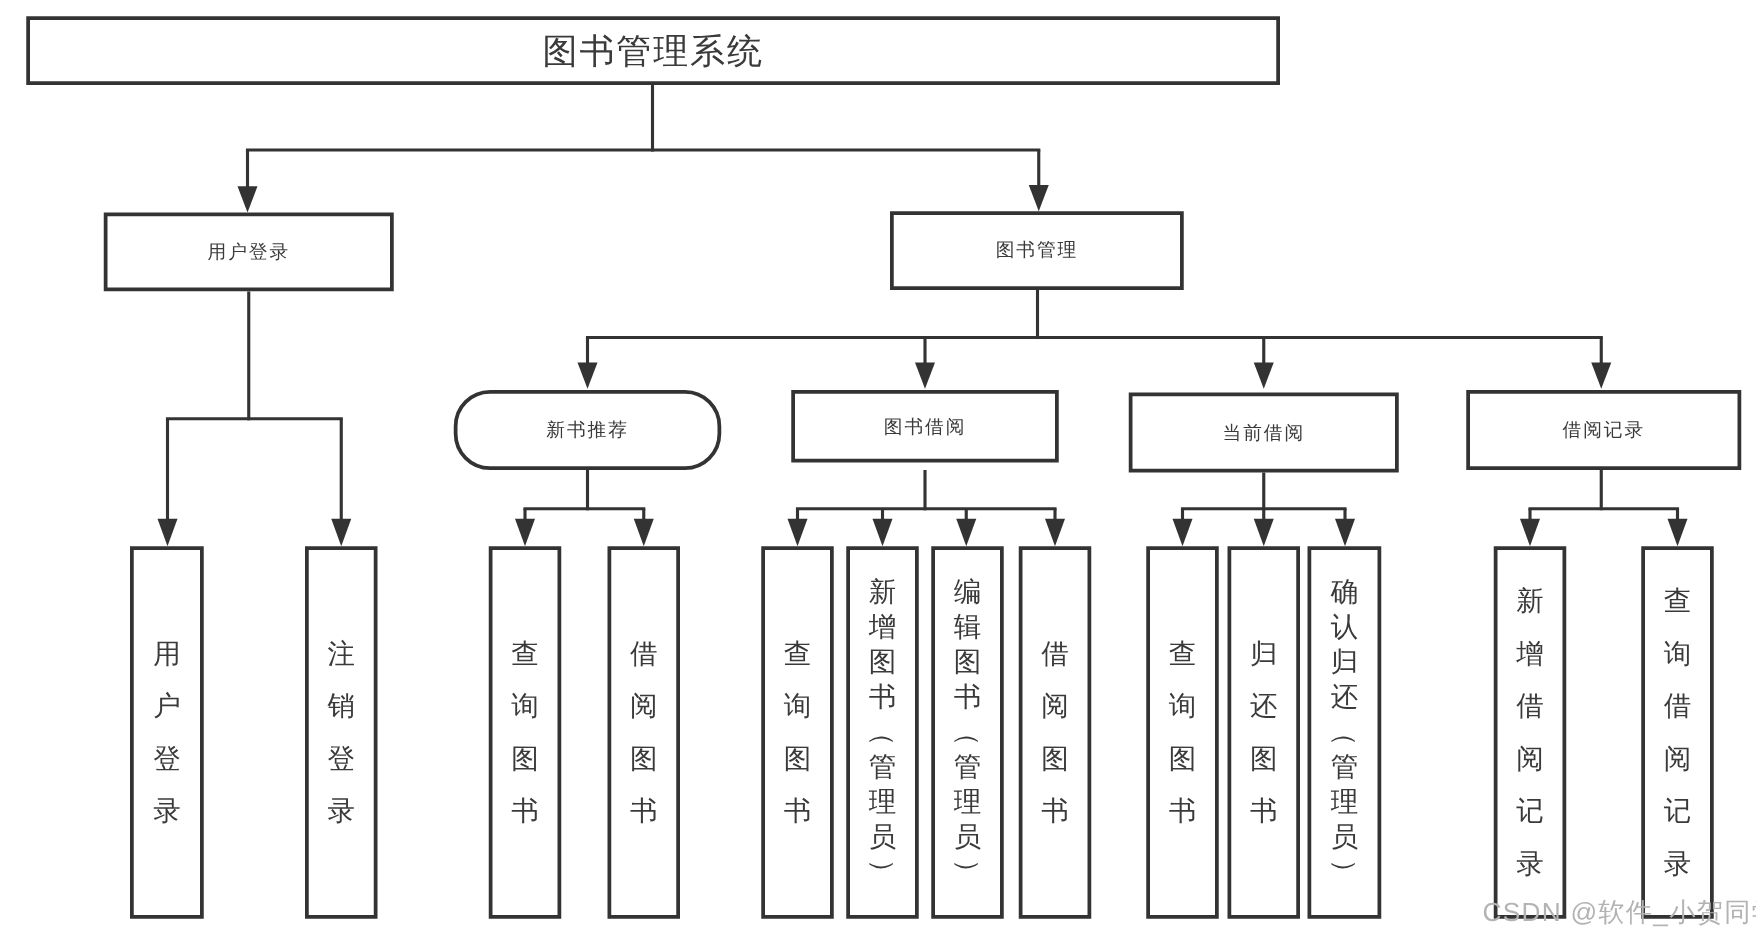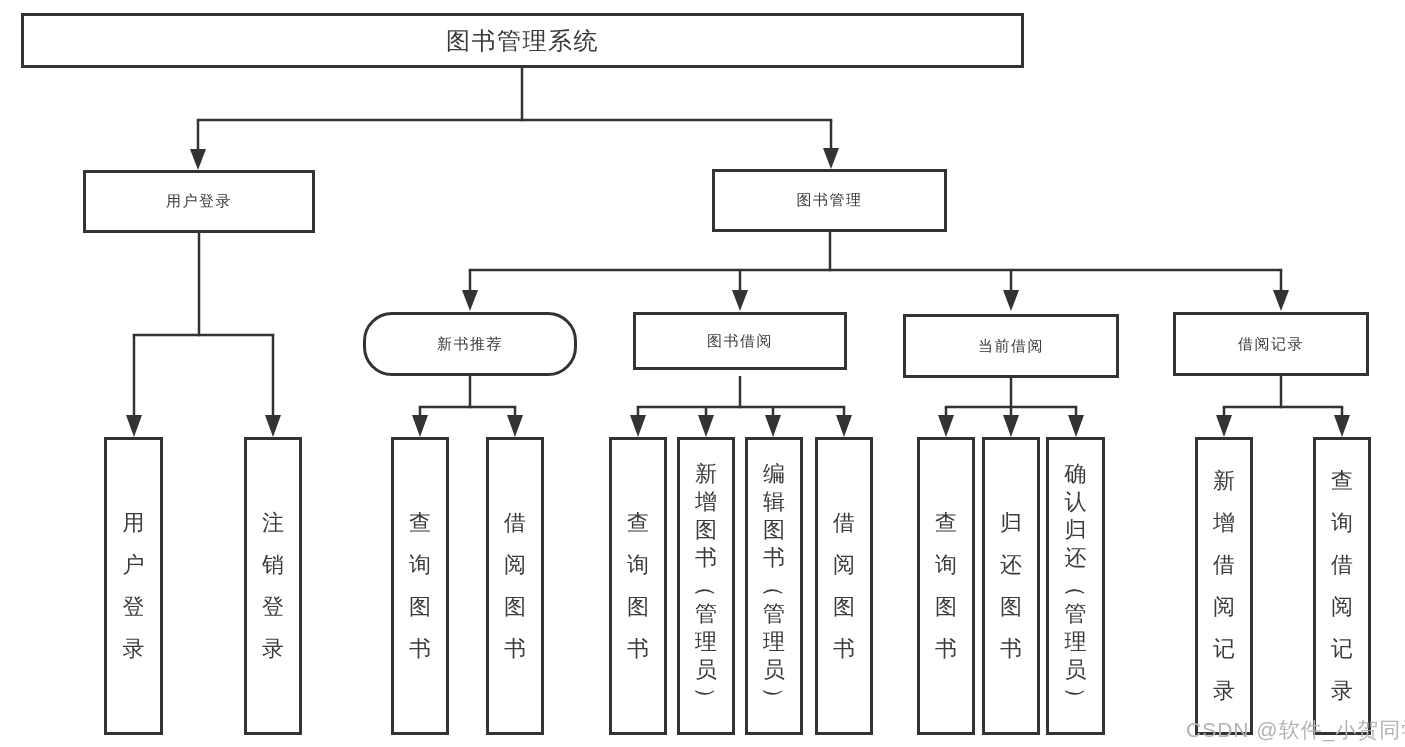--- a/index.html
+++ b/index.html
@@ -32,21 +32,21 @@
     align-items: center;
     justify-content: center;
     z-index: 2;
   }
   .h-label {
     font-size: 15px;
     letter-spacing: 1.5px;
     white-space: nowrap;
   }
   .root .h-label {
-    font-size: 24px;
+    font-size: 28px;
   }
   .leaf {
     flex-direction: column;
     gap: 20px;
     font-size: 22px;
     line-height: 1;
   }
   .leaf.tight {
     gap: 6px;
   }
@@ -151,21 +151,21 @@
 
   <div class="node" style="left:363px; top:312px; width:214px; height:64px;border-radius:29px;">
     <span class="h-label">新书推荐</span>
   </div>
   <div class="node" style="left:633px; top:312px; width:214px; height:58px;text-align:right;">
     <span class="h-label">图书借阅</span>
   </div>
   <div class="node" style="left:903px; top:314px; width:216px; height:64px;">
     <span class="h-label">当前借阅</span>
   </div>
-  <div class="node" style="left:1173px; top:312px; width:196px; height:64px;">
+  <div class="node" style="left:1173px; top:312px; width:220px; height:64px;">
     <span class="h-label">借阅记录</span>
   </div>
 
   <div class="node leaf" style="left:104px; top:437px; width:59px; height:298px;">
       <span>用</span>
       <span>户</span>
       <span>登</span>
       <span>录</span>
     </div>
   <div class="node leaf" style="left:244px; top:437px; width:58px; height:298px;">

